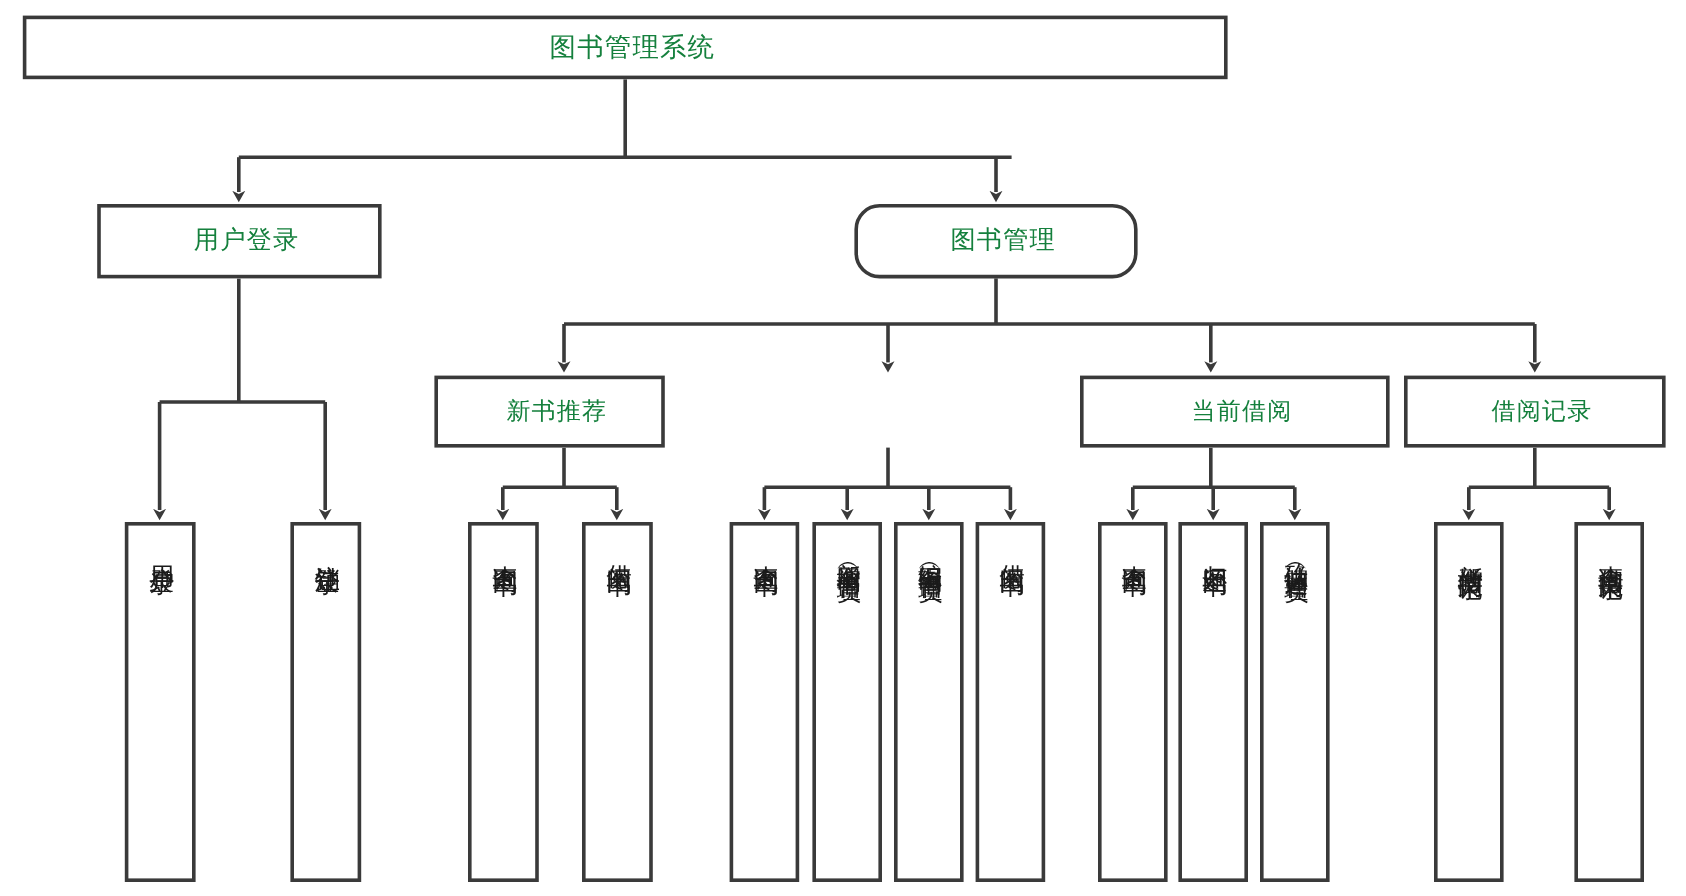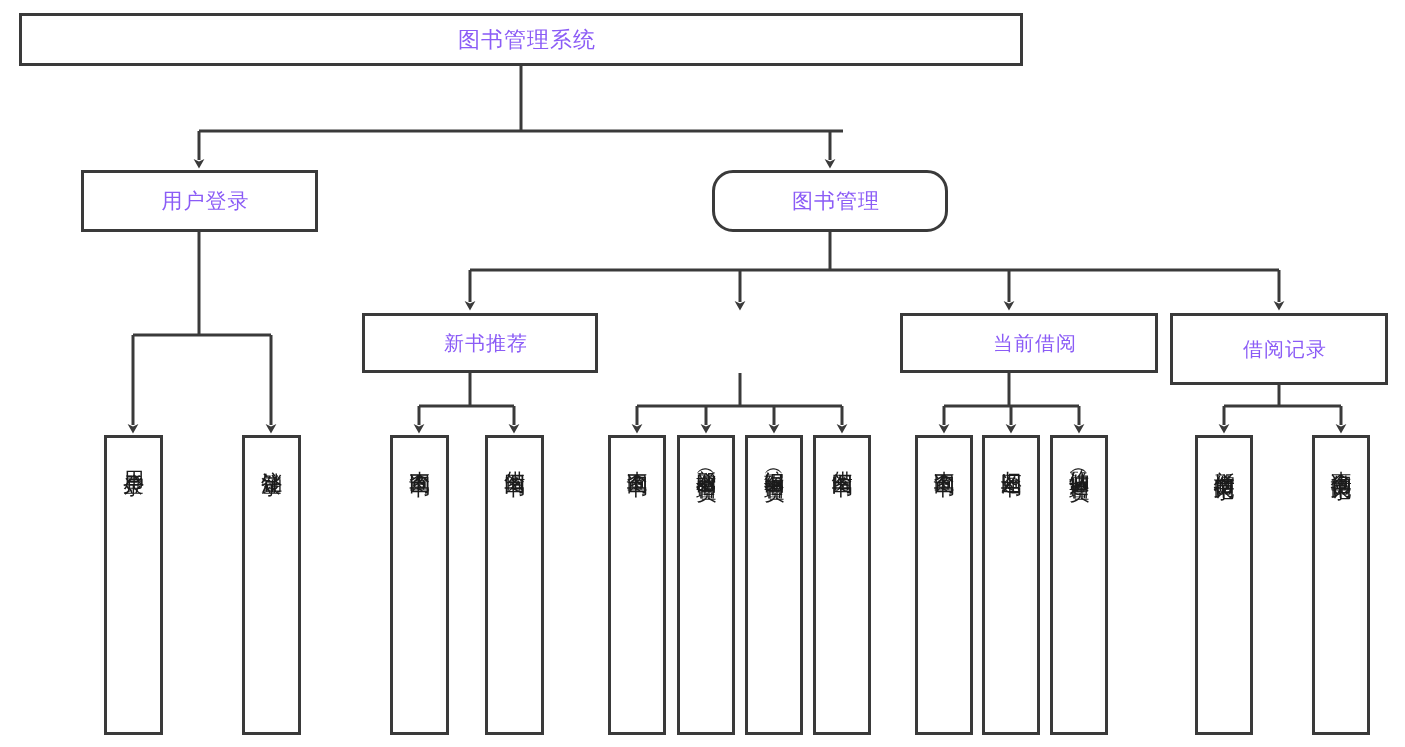--- a/index.html
+++ b/index.html
@@ -26,21 +26,21 @@
     pointer-events: none;
   }
   .node {
     position: absolute;
     box-sizing: border-box;
     background: #ffffff;
     border: 3px solid #3a3a3a;
     display: flex;
     align-items: center;
     justify-content: center;
-    color: #8b5cf6;
+    color: #15803d;
     font-size: 21px;
     letter-spacing: 1px;
     line-height: 1.15;
     padding-left: 12px;
   }
   .node.root { font-size: 22px; }
   .node.level1 { font-size: 21px; }
   .node.level2 { font-size: 20px; }
   .leaf {
     position: absolute;
@@ -130,27 +130,27 @@
     <span>图书管理系统</span>
   </div>
 
   <div class="node level1" style="left:81px; top:170px; width:237px; height:62px;">
     <span>用户登录</span>
   </div>
   <div class="node level1" style="left:712px; top:170px; width:236px; height:62px;border-radius:21px;">
     <span>图书管理</span>
   </div>
 
-  <div class="node level2" style="left:362px; top:313px; width:236px; height:60px;align-items:center;">
+  <div class="node level2" style="left:362px; top:313px; width:192px; height:60px;align-items:center;">
     <span>新书推荐</span>
   </div>
   <div class="node level2" style="left:900px; top:313px; width:258px; height:60px;">
     <span>当前借阅</span>
   </div>
-  <div class="node level2" style="left:1170px; top:313px; width:218px; height:72px;">
+  <div class="node level2" style="left:1170px; top:313px; width:218px; height:60px;">
     <span>借阅记录</span>
   </div>
 
   <div class="leaf" style="left:104px; top:435px; width:59px; height:300px;">
     <span class="vtext">用户登录</span>
   </div>
   <div class="leaf" style="left:242px; top:435px; width:59px; height:300px;">
     <span class="vtext">注销登录</span>
   </div>
 

